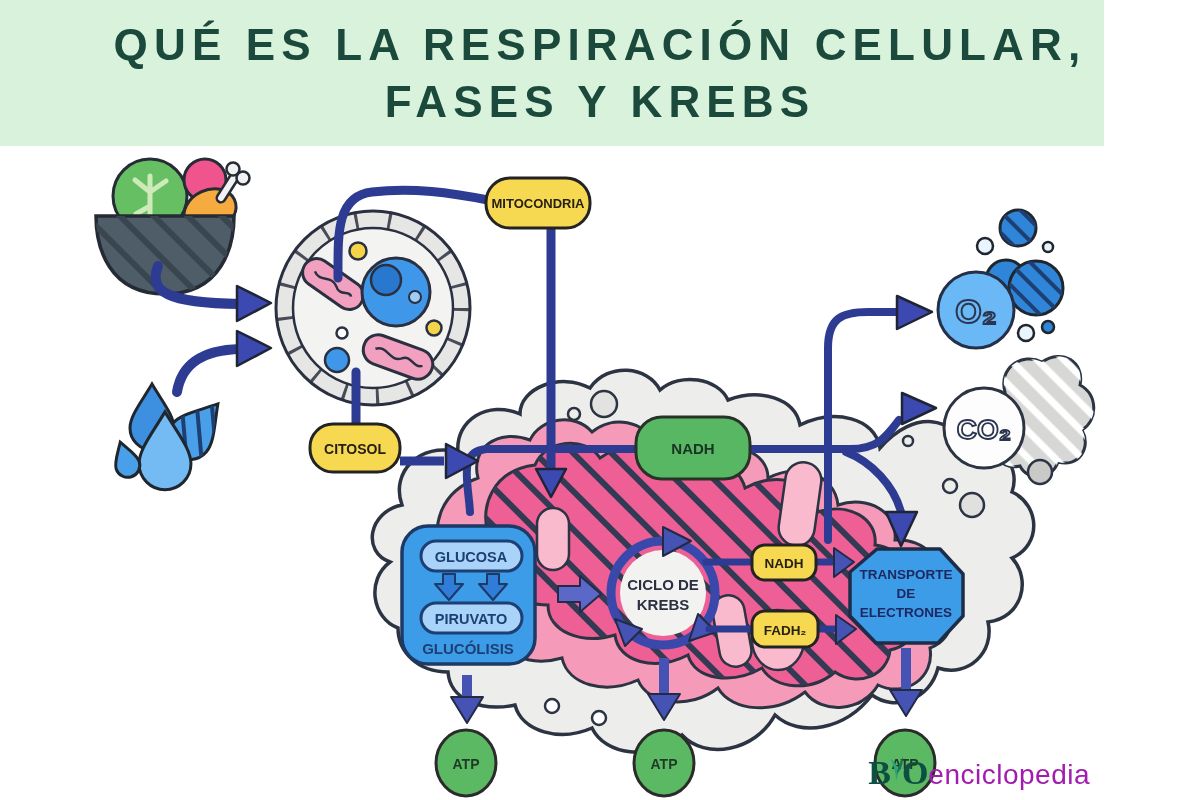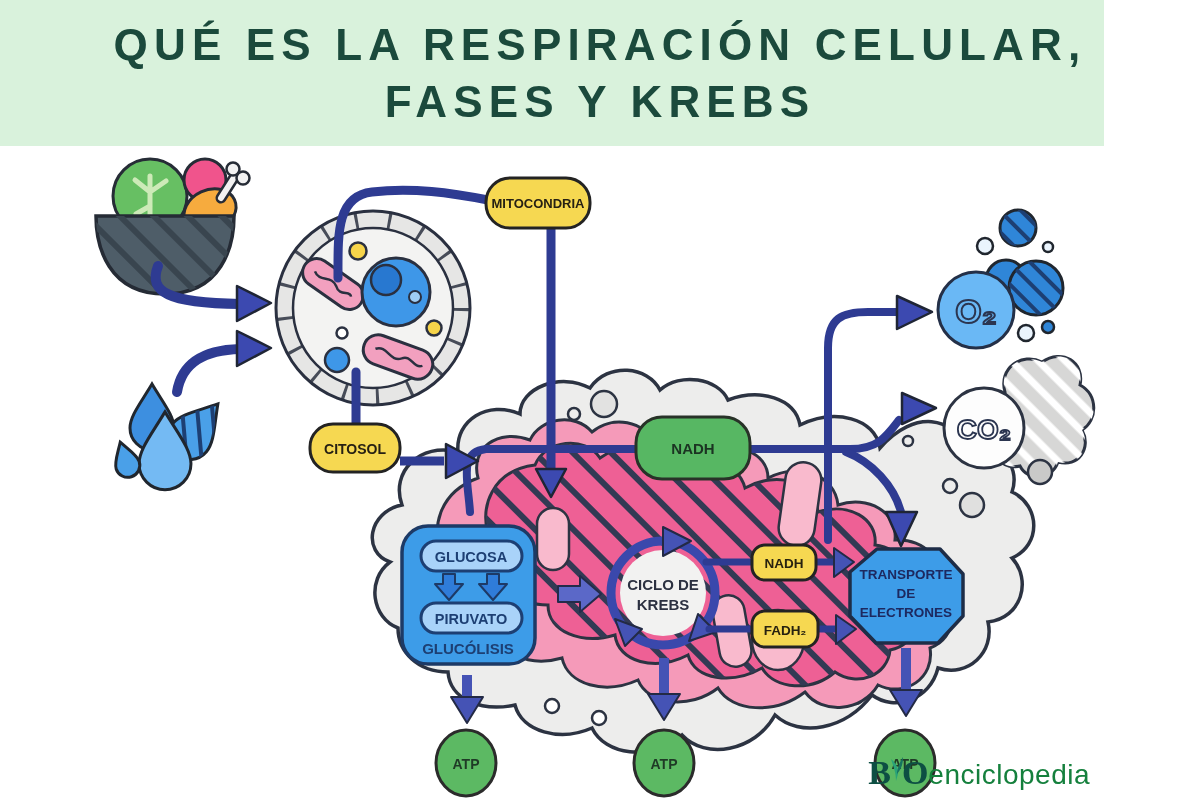--- a/index.html
+++ b/index.html
@@ -5,21 +5,21 @@
   html,body{margin:0;padding:0;background:#ffffff;}
   .stage{position:relative;width:1104px;height:800px;overflow:hidden;background:#ffffff;
          font-family:"Liberation Sans","DejaVu Sans",sans-serif;}
   .header{position:absolute;left:0;top:0;width:1200px;height:146px;background:#d9f2dc;
           display:flex;flex-direction:column;align-items:center;justify-content:center;}
   .title-line{color:#1b4a3c;font-weight:bold;font-size:44px;letter-spacing:0.14em;
               line-height:1.3;text-align:center;white-space:nowrap;}
   svg text{font-family:"Liberation Sans","DejaVu Sans",sans-serif;}
   .logo{position:absolute;right:14px;bottom:8px;display:flex;align-items:baseline;}
   .logo .big{color:#0d4f43;font-weight:bold;font-size:34px;font-family:"Liberation Serif","DejaVu Serif",serif;}
-  .logo .rest{color:#15803d;font-size:28px;font-weight:400;letter-spacing:0.5px;}
+  .logo .rest{color:#a21caf;font-size:28px;font-weight:400;letter-spacing:0.5px;}
   .logo .leaf{transform:translateY(-2px);margin:0 -2px;}
 </style>
 </head>
 <body>
 
 <div class="stage">
 
   <div class="header">
     <div class="title-line">QUÉ ES LA RESPIRACIÓN CELULAR,</div>
     <div class="title-line">FASES Y KREBS</div>

